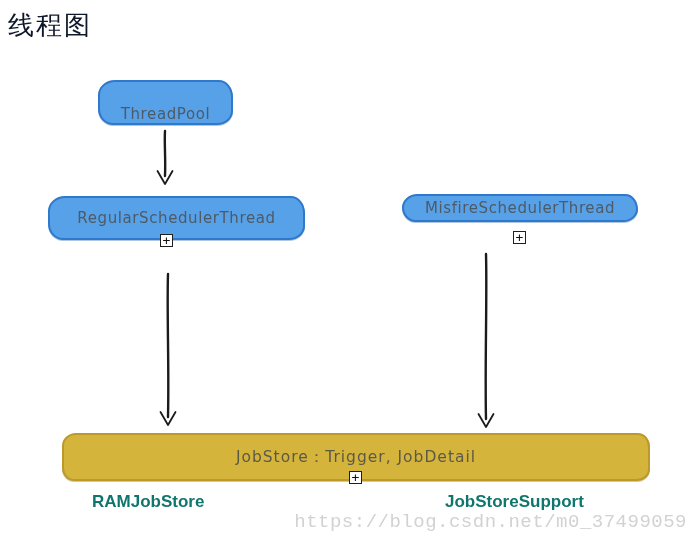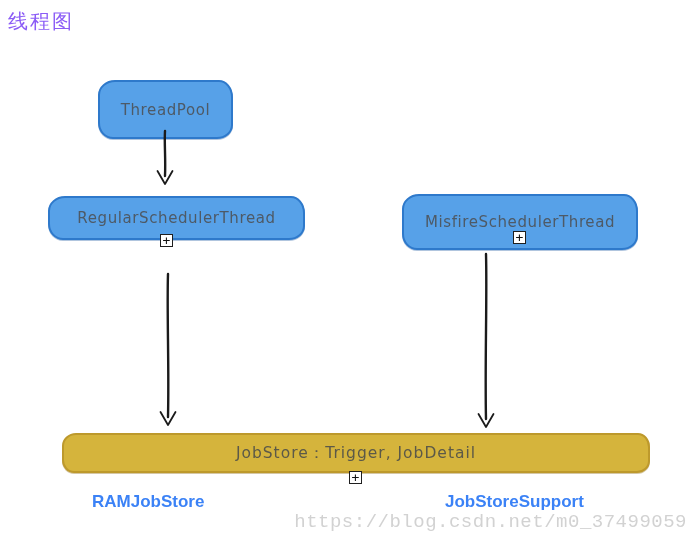--- a/index.html
+++ b/index.html
@@ -5,21 +5,21 @@
   html,body{margin:0;padding:0;}
   body{
     width:691px;height:547px;background:#ffffff;overflow:hidden;
     font-family:"Liberation Sans", sans-serif;
     position:relative;
   }
   .canvas{position:absolute;left:0;top:0;width:691px;height:547px;}
 
   .diagram-title{
     position:absolute;left:8px;top:8px;
-    font-size:20px;color:#8b5cf6;letter-spacing:2px;
+    font-size:26px;color:#0f172a;letter-spacing:2px;
     font-family:"DejaVu Sans", sans-serif;font-weight:400;
   }
 
   .node{
     position:absolute;box-sizing:border-box;
     display:flex;align-items:center;justify-content:center;
     font-family:"DejaVu Sans", sans-serif;
     font-size:15px;letter-spacing:0.6px;
   }
   .node-blue{
@@ -29,24 +29,24 @@
     border-radius:17px 14px 16px 15px / 15px 17px 14px 16px;
     box-shadow:0 1px 0 rgba(30,90,160,0.35);
   }
   .node-yellow{
     background:#d5b43c;
     border:2.5px solid #bd992c;
     color:#5c5948;
     border-radius:14px 12px 13px 12px / 13px 14px 12px 13px;
     box-shadow:0 1px 0 rgba(150,115,30,0.4);
   }
-  #node-threadpool{left:98px;top:80px;width:135px;height:59px;}
+  #node-threadpool{left:98px;top:80px;width:135px;height:45px;align-items:flex-end;}
   #node-regular{left:48px;top:196px;width:257px;height:44px;}
-  #node-misfire{left:402px;top:194px;width:236px;height:56px;}
-  #node-jobstore{left:62px;top:433px;width:588px;height:40px;font-size:15.5px;letter-spacing:1px;}
+  #node-misfire{left:402px;top:194px;width:236px;height:28px;}
+  #node-jobstore{left:62px;top:433px;width:588px;height:48px;font-size:15.5px;letter-spacing:1px;}
 
   .arrow{position:absolute;}
   .arrow path{stroke:#1b1b1b;fill:none;stroke-linecap:round;stroke-linejoin:round;}
   .arrow .shaft{stroke-width:2.4;}
   .arrow .head{stroke-width:1.8;}
   #arrow-top{left:153px;top:129px;}
   #arrow-left{left:156px;top:272px;}
   #arrow-right{left:474px;top:252px;}
 
   .expand-toggle{
@@ -57,21 +57,21 @@
     font-size:13px;line-height:1;color:#111;
     cursor:pointer;z-index:3;
   }
   #toggle-regular{left:160px;top:234px;}
   #toggle-misfire{left:513px;top:231px;}
   #toggle-jobstore{left:349px;top:471px;}
 
   .caption{
     position:absolute;top:492px;
     font-family:"Liberation Sans", sans-serif;
-    font-weight:700;font-size:17px;color:#3b82f6;
+    font-weight:700;font-size:17px;color:#0f766e;
   }
   #caption-ram{left:92px;}
   #caption-support{left:445px;}
 
   .watermark{
     position:absolute;right:4px;top:511px;
     font-family:"Liberation Mono", monospace;
     font-size:19px;color:#d2d2d2;letter-spacing:0.5px;
     white-space:nowrap;
   }

